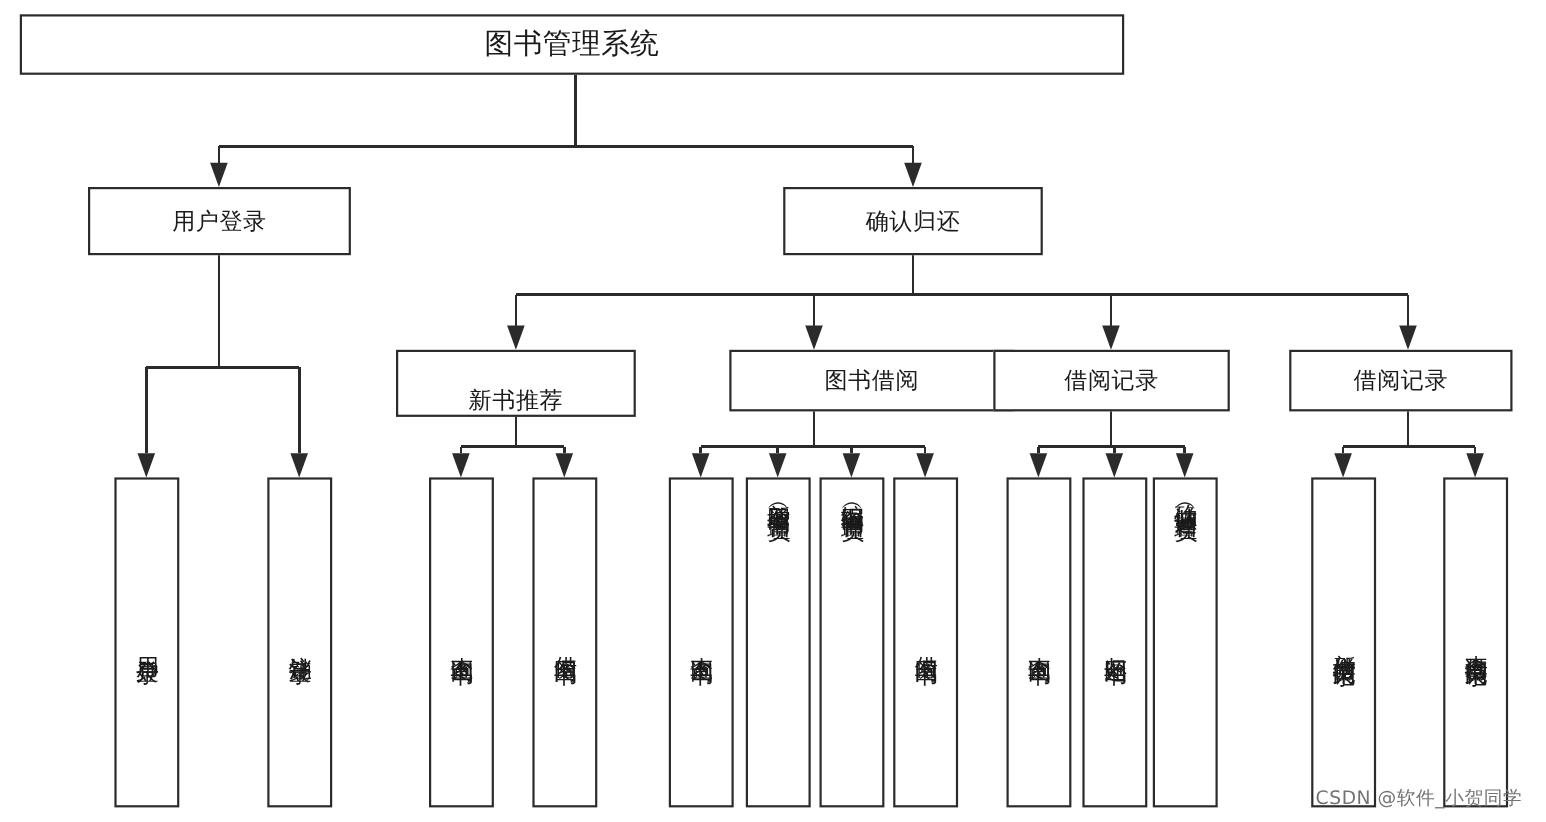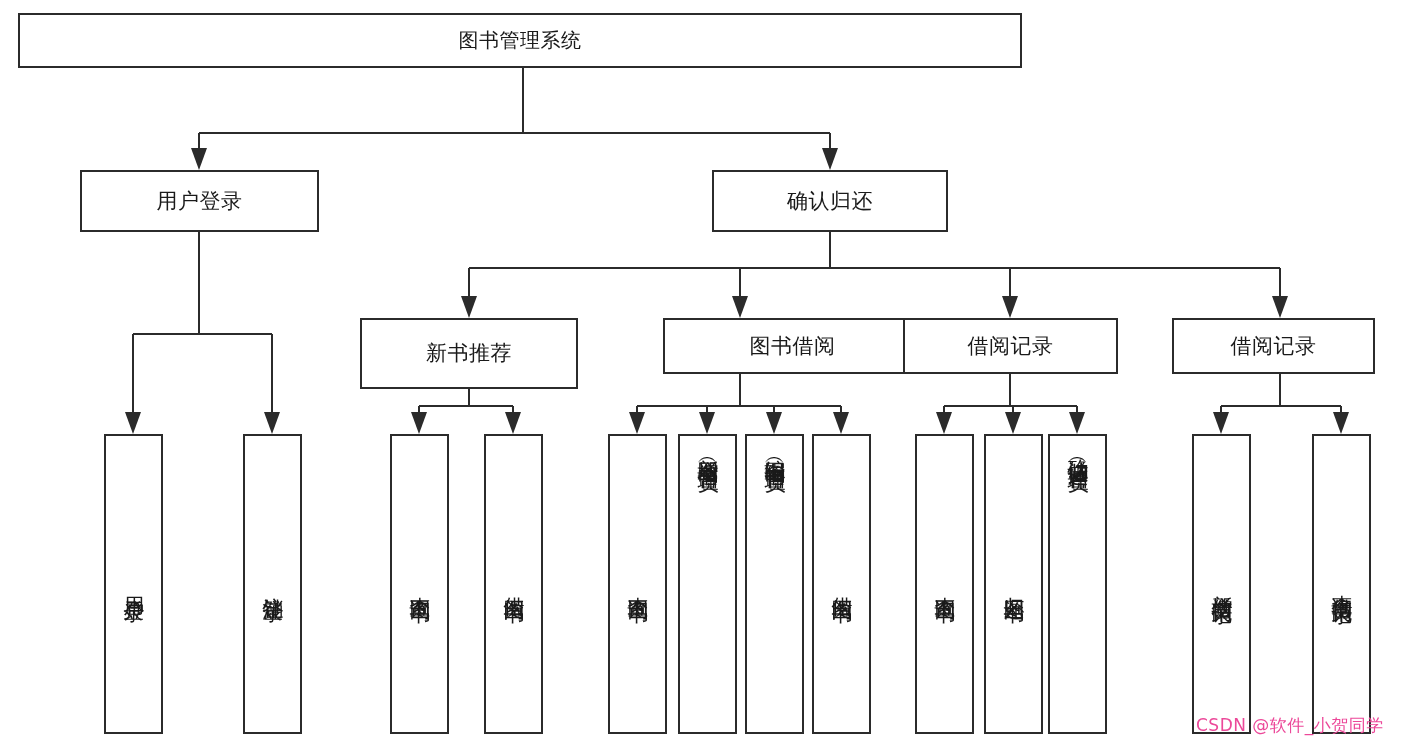--- a/index.html
+++ b/index.html
@@ -41,21 +41,21 @@
     text-align: center;
     line-height: 1.18;
     letter-spacing: 0.5px;
   }
   
   .node.horiz .node-label {
     writing-mode: horizontal-tb;
     font-size: 21px;
   }
   .node.root .node-label {
-    font-size: 20px;
+    font-size: 26px;
   }
   
   .node.vert {
     align-items: flex-start;
     justify-content: center;
     padding-top: 6px;
   }
   .node.vert .node-label {
     writing-mode: vertical-rl;
     text-orientation: upright;
@@ -64,21 +64,21 @@
     letter-spacing: 2px;
     white-space: nowrap;
   }
   .node.vert.centered {
     align-items: center;
     padding-top: 0;
   }
   .watermark {
     position: absolute;
     font-size: 17px;
-    color: #ec4899;
+    color: #737373;
     white-space: nowrap;
     letter-spacing: 0.5px;
     user-select: none;
   }
 </style>
 </head>
 <body>
 
 <div id="canvas">
 
@@ -141,21 +141,21 @@
     <span class="node-label">图书管理系统</span>
   </div>
 
   <div class="node horiz" id="n-l2-0" style="left: 80px; top: 170px; width: 239px; height: 62px;">
     <span class="node-label">用户登录</span>
   </div>
   <div class="node horiz" id="n-l2-1" style="left: 712px; top: 170px; width: 236px; height: 62px;">
     <span class="node-label">确认归还</span>
   </div>
 
-  <div class="node horiz" id="n-l3-0" style="left: 360px; top: 318px; width: 218px; height: 71px;">
+  <div class="node horiz" id="n-l3-0" style="left: 360px; top: 318px; width: 218px; height: 61px; align-items: flex-end;">
     <span class="node-label">新书推荐</span>
   </div>
   <div class="node horiz" id="n-l3-1" style="left: 663px; top: 318px; width: 259px; height: 56px;">
     <span class="node-label">图书借阅</span>
   </div>
   <div class="node horiz" id="n-l3-2" style="left: 903px; top: 318px; width: 215px; height: 56px;">
     <span class="node-label">借阅记录</span>
   </div>
   <div class="node horiz" id="n-l3-3" style="left: 1172px; top: 318px; width: 203px; height: 56px;">
     <span class="node-label">借阅记录</span>

